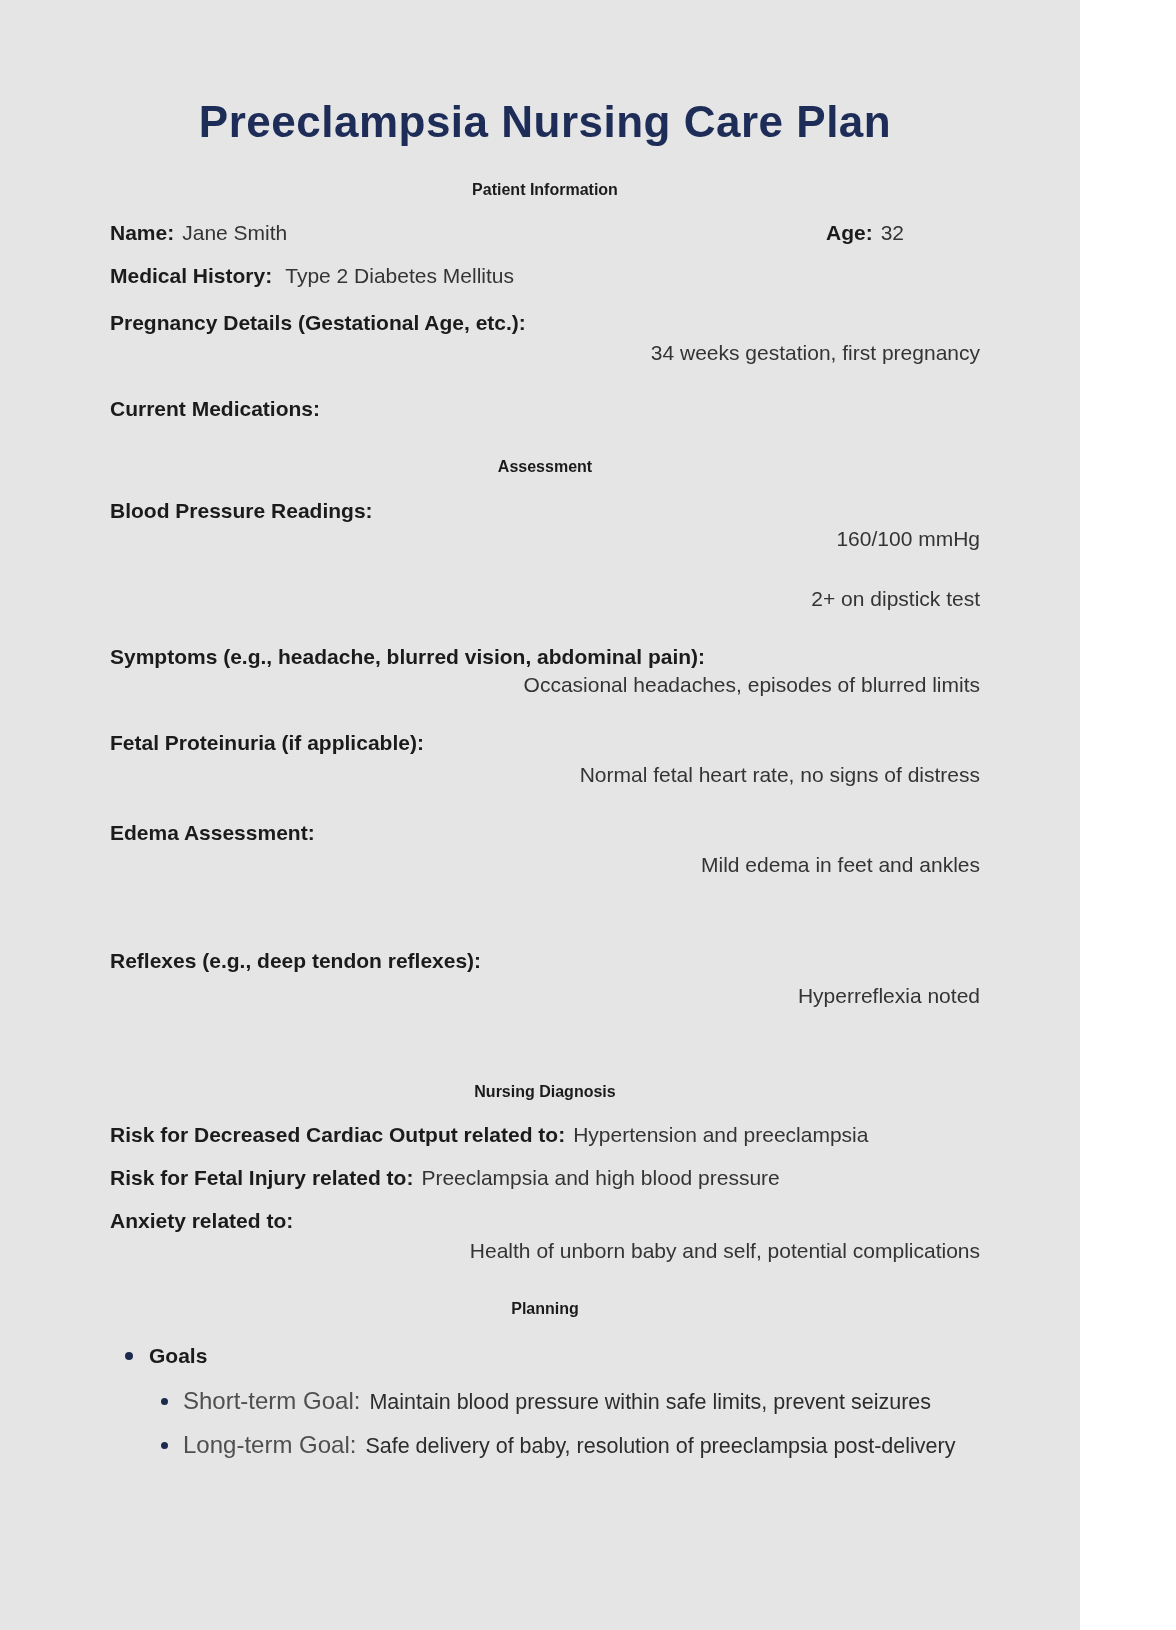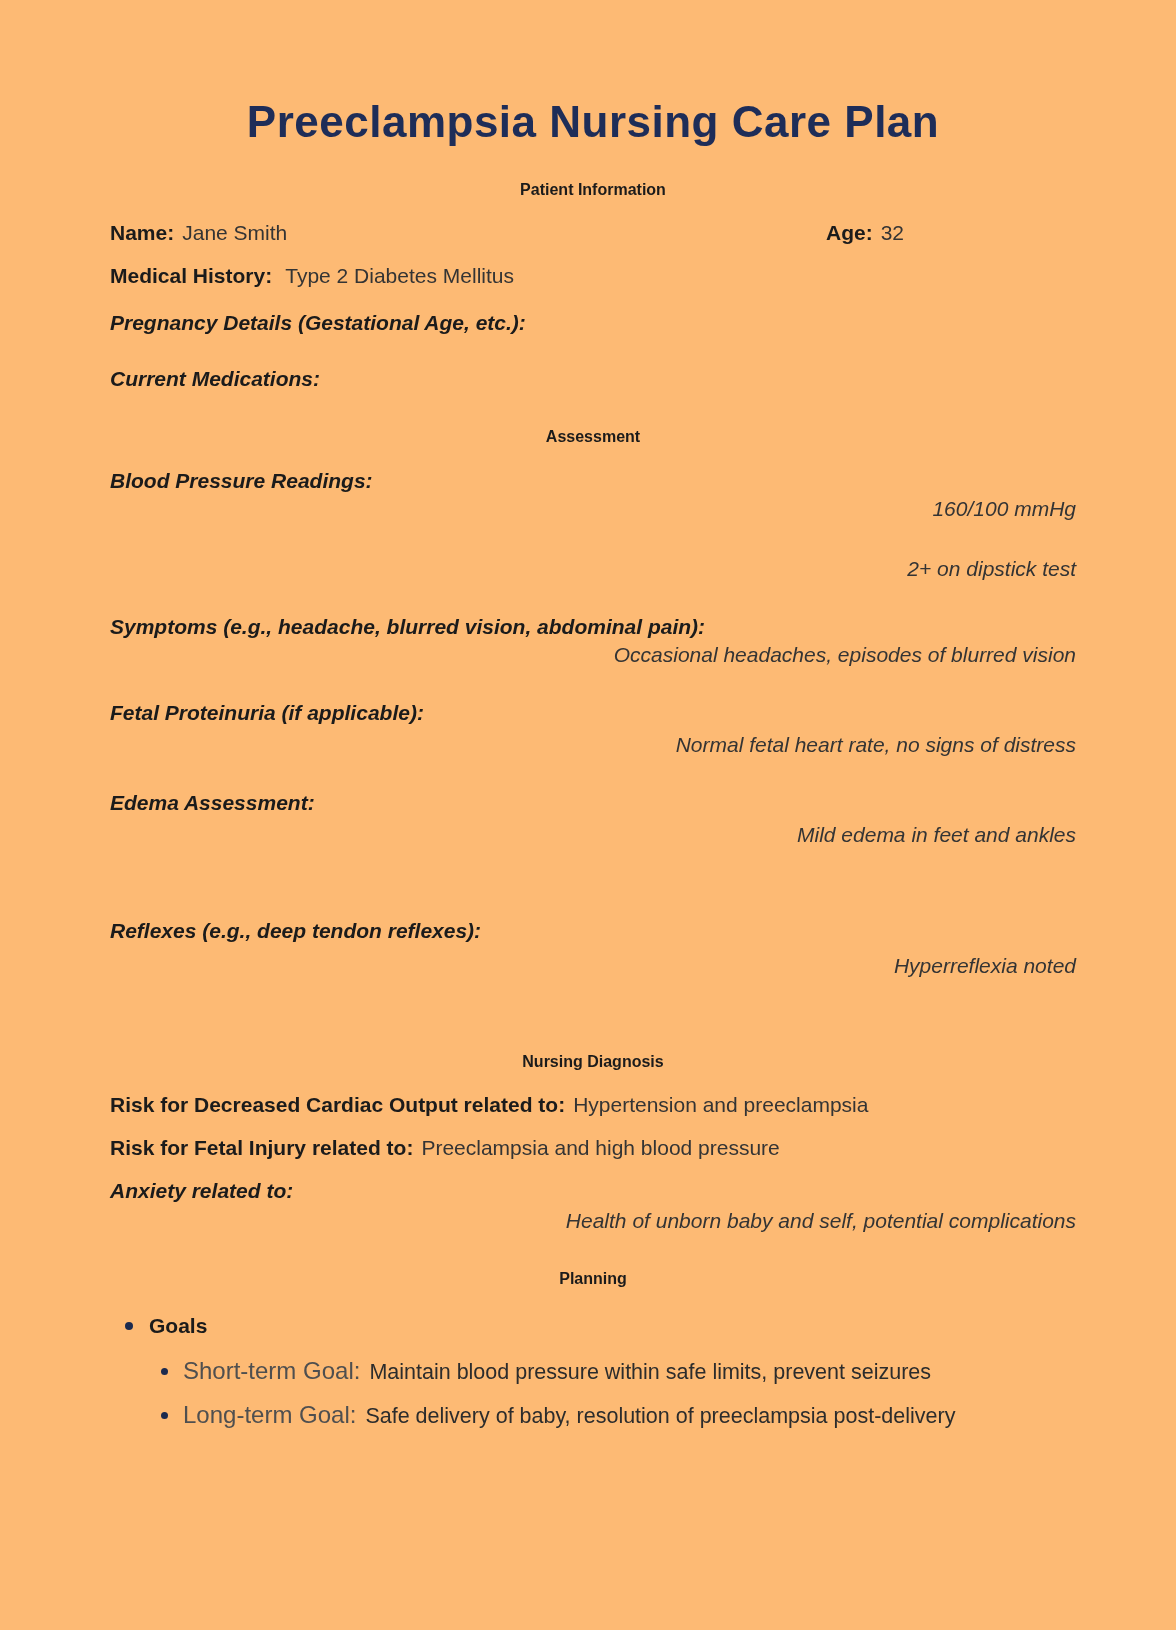--- a/index.html
+++ b/index.html
@@ -1,21 +1,21 @@
 <!DOCTYPE html>
 <html><head>
 <meta charset="utf-8">
 <style>
   * { box-sizing: border-box; }
   html, body { margin: 0; padding: 0; background: #ffffff; }
   .page {
     position: relative;
-    width: 1176px;
+    width: 1080px;
     height: 1630px;
-    background: #fdba74;
+    background: #e5e5e5;
     padding: 96px 100px 0 110px;
     overflow: hidden;
     font-family: "Liberation Sans", "DejaVu Sans", sans-serif;
     font-size: 21px;
     line-height: 28px;
     color: #343434;
   }
   .doc-title {
     margin: 0;
     font-size: 44px;
@@ -31,21 +31,21 @@
     line-height: 28px;
     font-weight: 700;
     color: #1b1b1b;
     text-align: center;
   }
   .lbl { font-weight: 700; color: #1b1b1b; }
   .val { color: #343434; text-align: right; }
   .row { margin: 0; }
   .row .val { margin-left: 8px; }
   .field { margin: 0; }
-  .field .lbl, .field .val { display: block; font-style: italic; }
+  .field .lbl, .field .val { display: block; }
   .name-row { position: relative; }
   .age-group { position: absolute; left: 689px; top: 0; margin-left: 27px; }
   .age-group .val { margin-left: 8px; }
 
   .mt2  { margin-top: 2px; }
   .mt4  { margin-top: 4px; }
   .mt7  { margin-top: 7px; }
   .mt15 { margin-top: 15px; }
   .mt16 { margin-top: 16px; }
   .mt17 { margin-top: 17px; }
@@ -93,20 +93,21 @@
         <span class="lbl">Age:</span><span class="val">32</span>
       </span>
     </div>
 
     <div class="row mt15">
       <span class="lbl">Medical History:</span><span class="val" style="margin-left:13px;">Type 2 Diabetes Mellitus</span>
     </div>
 
     <div class="field mt19">
       <span class="lbl">Pregnancy Details (Gestational Age, etc.):</span>
+      <span class="val mt2">34 weeks gestation, first pregnancy</span>
     </div>
 
     <div class="field mt28">
       <span class="lbl">Current Medications:</span>
     </div>
   </section>
 
   <section>
     <h2 class="sec-heading mt30">Assessment</h2>
 
@@ -114,21 +115,21 @@
       <span class="lbl">Blood Pressure Readings:</span>
       <span class="val">160/100 mmHg</span>
     </div>
 
     <div class="field mt32">
       <span class="val">2+ on dipstick test</span>
     </div>
 
     <div class="field mt30">
       <span class="lbl">Symptoms (e.g., headache, blurred vision, abdominal pain):</span>
-      <span class="val">Occasional headaches, episodes of blurred vision</span>
+      <span class="val">Occasional headaches, episodes of blurred limits</span>
     </div>
 
     <div class="field mt30">
       <span class="lbl">Fetal Proteinuria (if applicable):</span>
       <span class="val mt4">Normal fetal heart rate, no signs of distress</span>
     </div>
 
     <div class="field mt30">
       <span class="lbl">Edema Assessment:</span>
       <span class="val mt4">Mild edema in feet and ankles</span>

